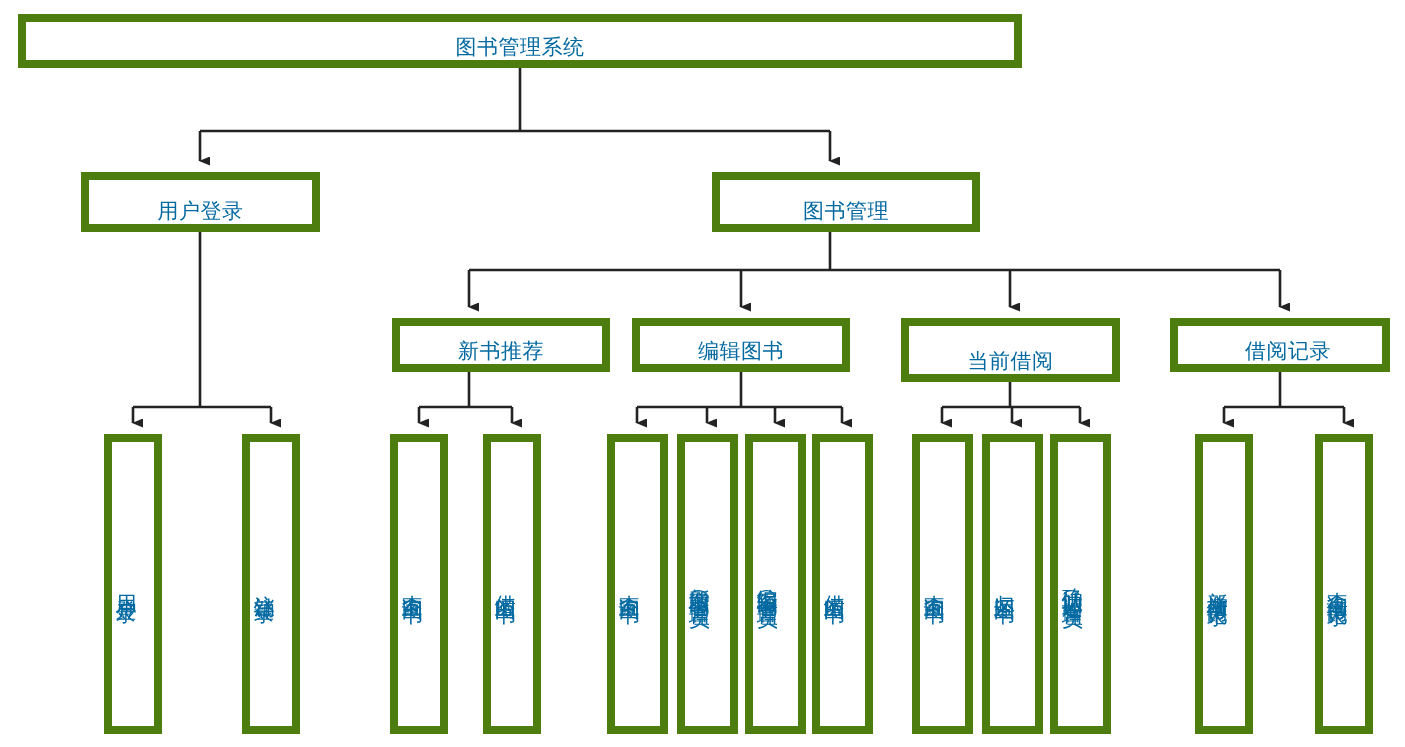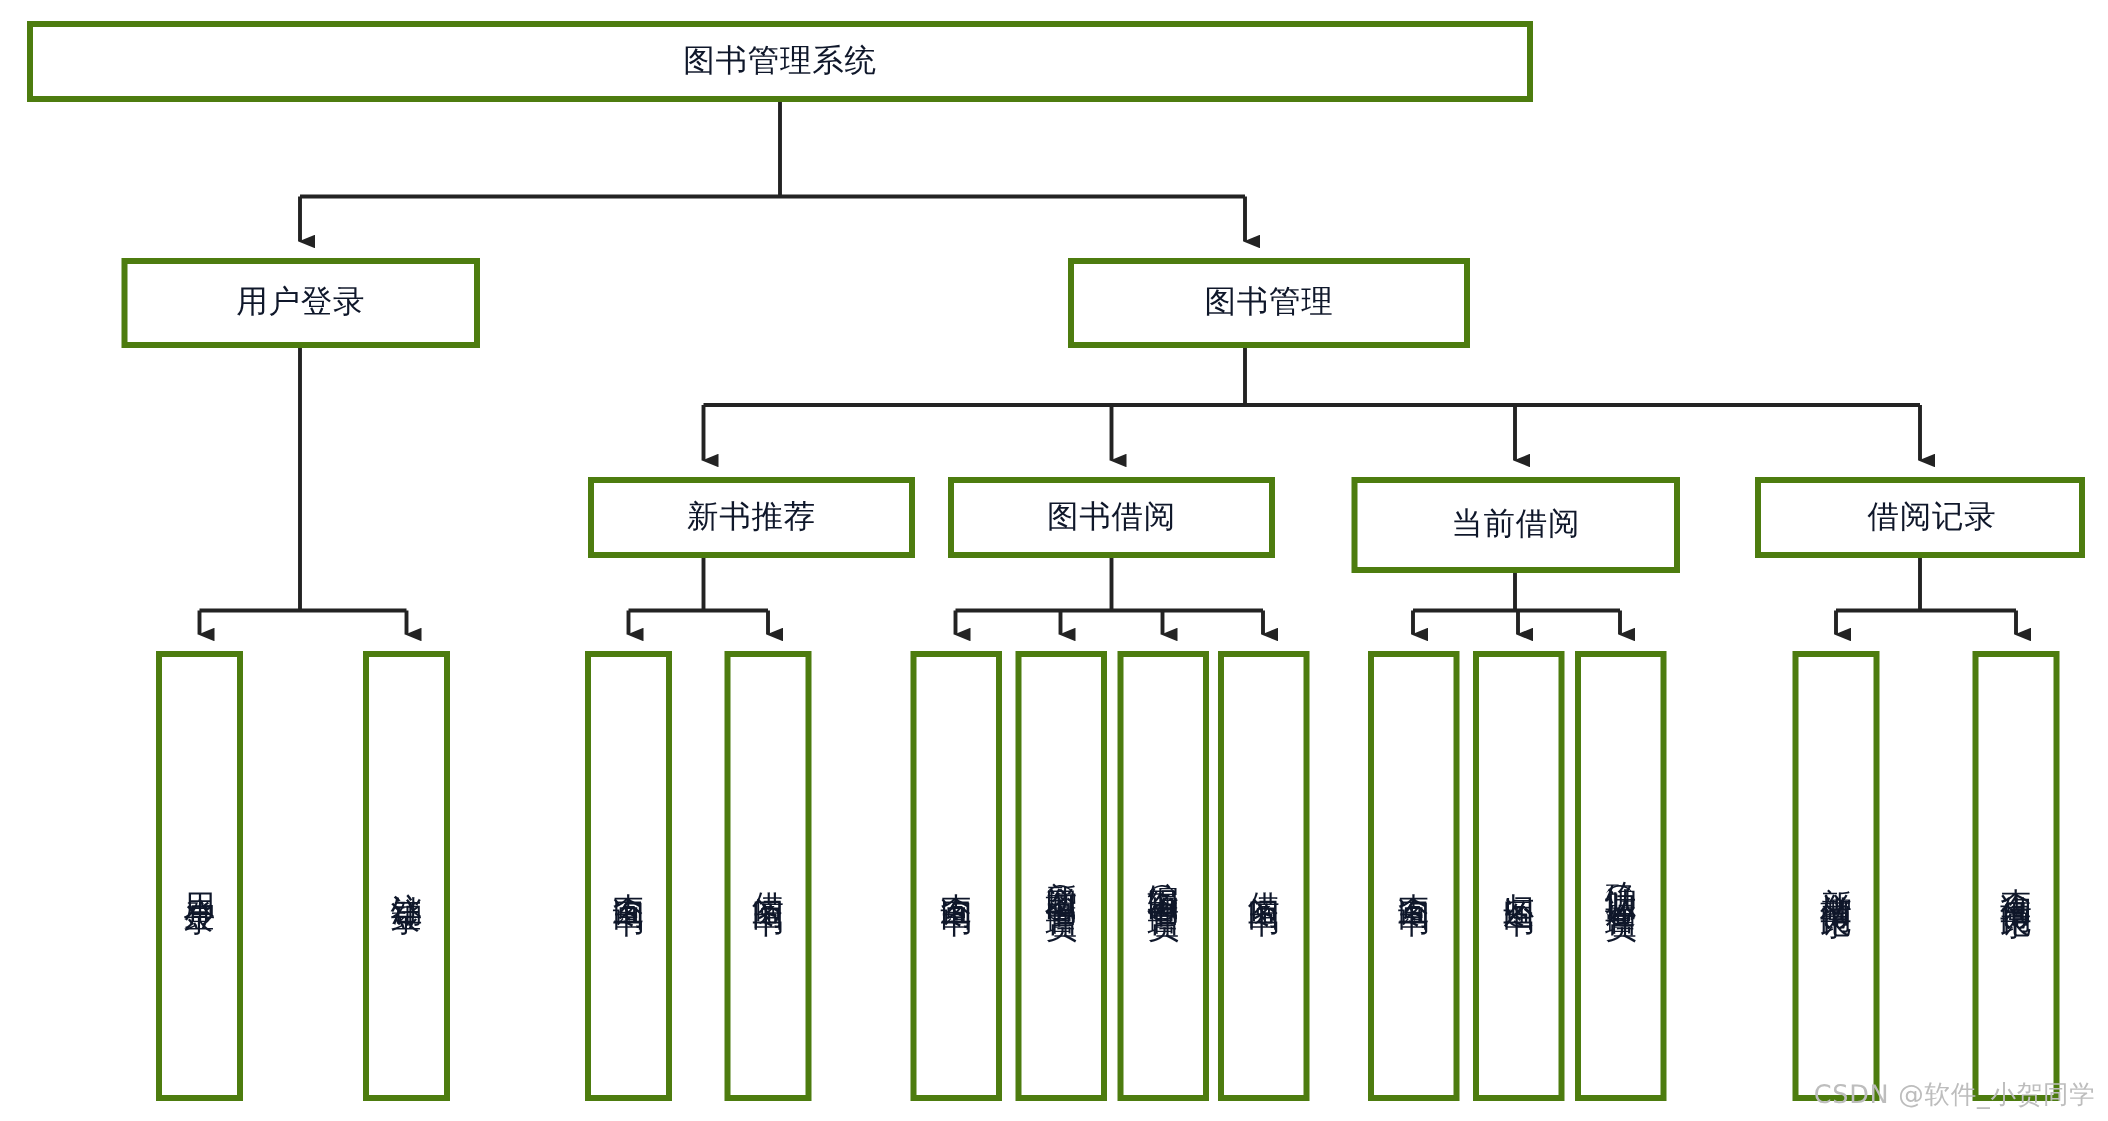--- a/index.html
+++ b/index.html
@@ -21,26 +21,26 @@
     position: absolute;
     left: 0;
     top: 0;
     width: 1405px;
     height: 747px;
     pointer-events: none;
   }
   .node {
     position: absolute;
     box-sizing: border-box;
-    border: 4px solid #4d7c0f;
+    border: 8px solid #4d7c0f;
     background: #ffffff;
     display: flex;
-    align-items: center;
+    align-items: flex-end;
     justify-content: center;
-    color: #0f172a;
+    color: #0369a1;
   }
   .node-h {
     font-size: 21px;
     letter-spacing: 0.5px;
     line-height: 1.2;
     white-space: nowrap;
   }
   .node-v {
     writing-mode: vertical-rl;
     text-orientation: upright;
@@ -116,21 +116,21 @@
       <div class="node node-h" style="left: 81px; top: 172px; width: 239px; height: 60px;">
         <span>用户登录</span>
       </div>
       <div class="node node-h" style="left: 712px; top: 172px; width: 268px; height: 60px;">
         <span>图书管理</span>
       </div>
       <div class="node node-h" style="left: 360px; top: 318px; width: 218px; height: 54px; margin-left: 32px;">
         <span>新书推荐</span>
       </div>
       <div class="node node-h" style="left: 632px; top: 318px; width: 218px; height: 54px;">
-        <span>图书借阅</span>
+        <span>编辑图书</span>
       </div>
       <div class="node node-h" style="left: 901px; top: 318px; width: 219px; height: 64px;">
         <span>当前借阅</span>
       </div>
       <div class="node node-h" style="left: 1170px; top: 318px; width: 220px; height: 54px; padding-left: 16px;">
         <span>借阅记录</span>
       </div>
       <div class="node node-v" style="left: 104px; top: 434px; width: 58px; height: 300px;">
         <span>用户登录</span>
       </div>
@@ -165,14 +165,13 @@
         <span>确认归还（管理员）</span>
       </div>
       <div class="node node-v" style="left: 1195px; top: 434px; width: 58px; height: 300px;">
         <span>新增借阅记录</span>
       </div>
       <div class="node node-v" style="left: 1315px; top: 434px; width: 58px; height: 300px;">
         <span>查询借阅记录</span>
       </div>
     </div>
 
-  <div class="watermark">CSDN @软件_小贺同学</div>
 </div>
 
 </body></html>

